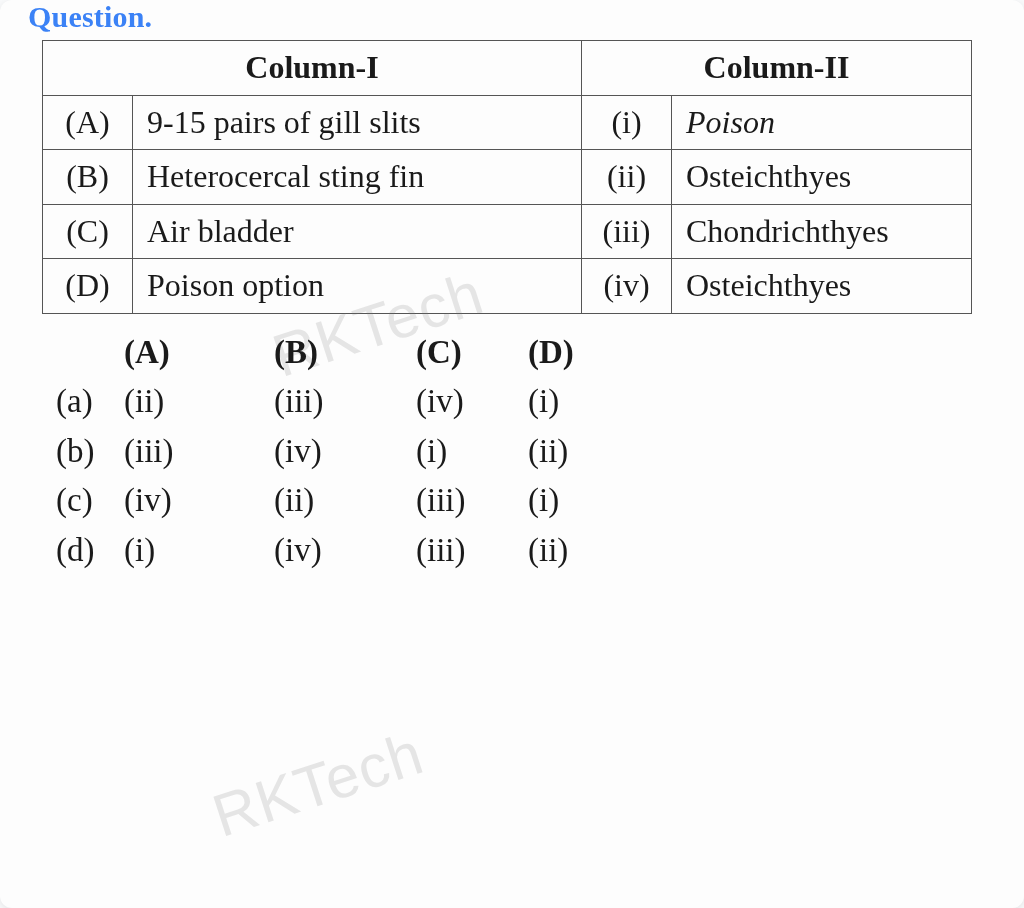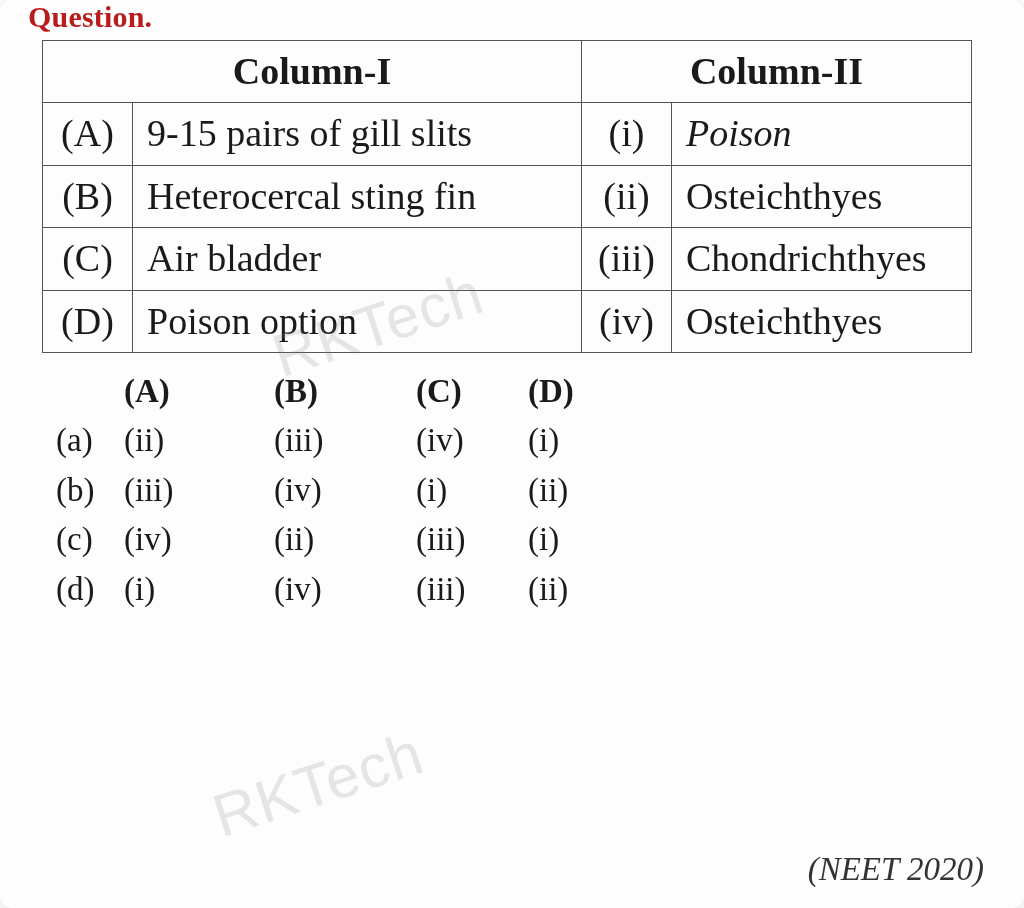--- a/index.html
+++ b/index.html
@@ -16,40 +16,40 @@
     background: #fdfdfd;
     padding: 0 28px 20px 28px;
     position: relative;
     box-shadow: 0 2px 6px rgba(0,0,0,0.08);
     border-radius: 12px;
     overflow: hidden;
   }
   .q-heading {
     font-size: 30px;
     font-weight: 700;
-    color: #b91c1c;
+    color: #3b82f6;
     margin-bottom: 6px;
     margin-top: 0;
     letter-spacing: 0.2px;
   }
   .q-text {
     font-size: 36px;
     line-height: 1.35;
     margin: 4px 0 18px 0;
     color: #222;
   }
   table.match {
     border-collapse: collapse;
     width: 930px;
     margin-left: 14px;
   }
   table.match td, table.match th {
     border: 1.5px solid #555;
     padding: 6px 14px;
-    font-size: 38px;
+    font-size: 32px;
     vertical-align: top;
     line-height: 1.3;
   }
   table.match th {
     font-weight: 700;
     text-align: center;
   }
   .lab-col { width: 90px; text-align: center; }
   .txt-col { }
   .idx-col { width: 90px; text-align: center; }
@@ -183,14 +183,13 @@
       <span class="opt-label">(d)</span>
       <span class="opt-cell cA">(i)</span>
       <span class="opt-cell cB">(iv)</span>
       <span class="opt-cell cC">(iii)</span>
       <span class="opt-cell cD">(ii)</span>
     </div>
   </div>
 
   <div class="watermark wm2">RKTech</div>
 
-  <div class="source-tag">(NEET 2020)</div>
 </div>
 
 </body></html>

